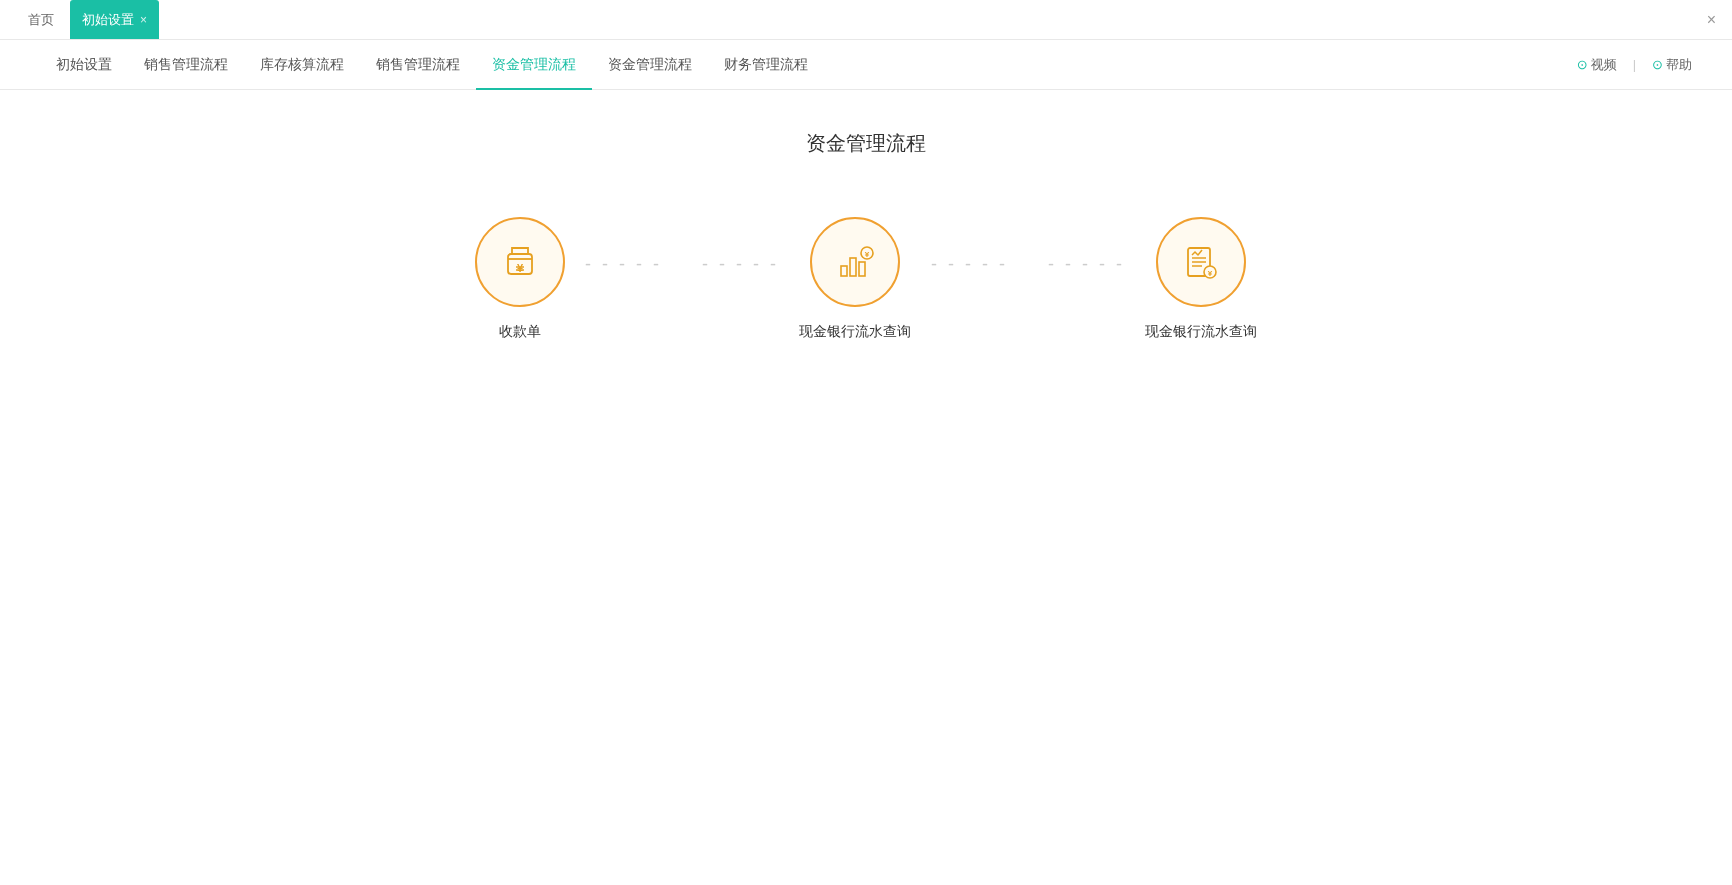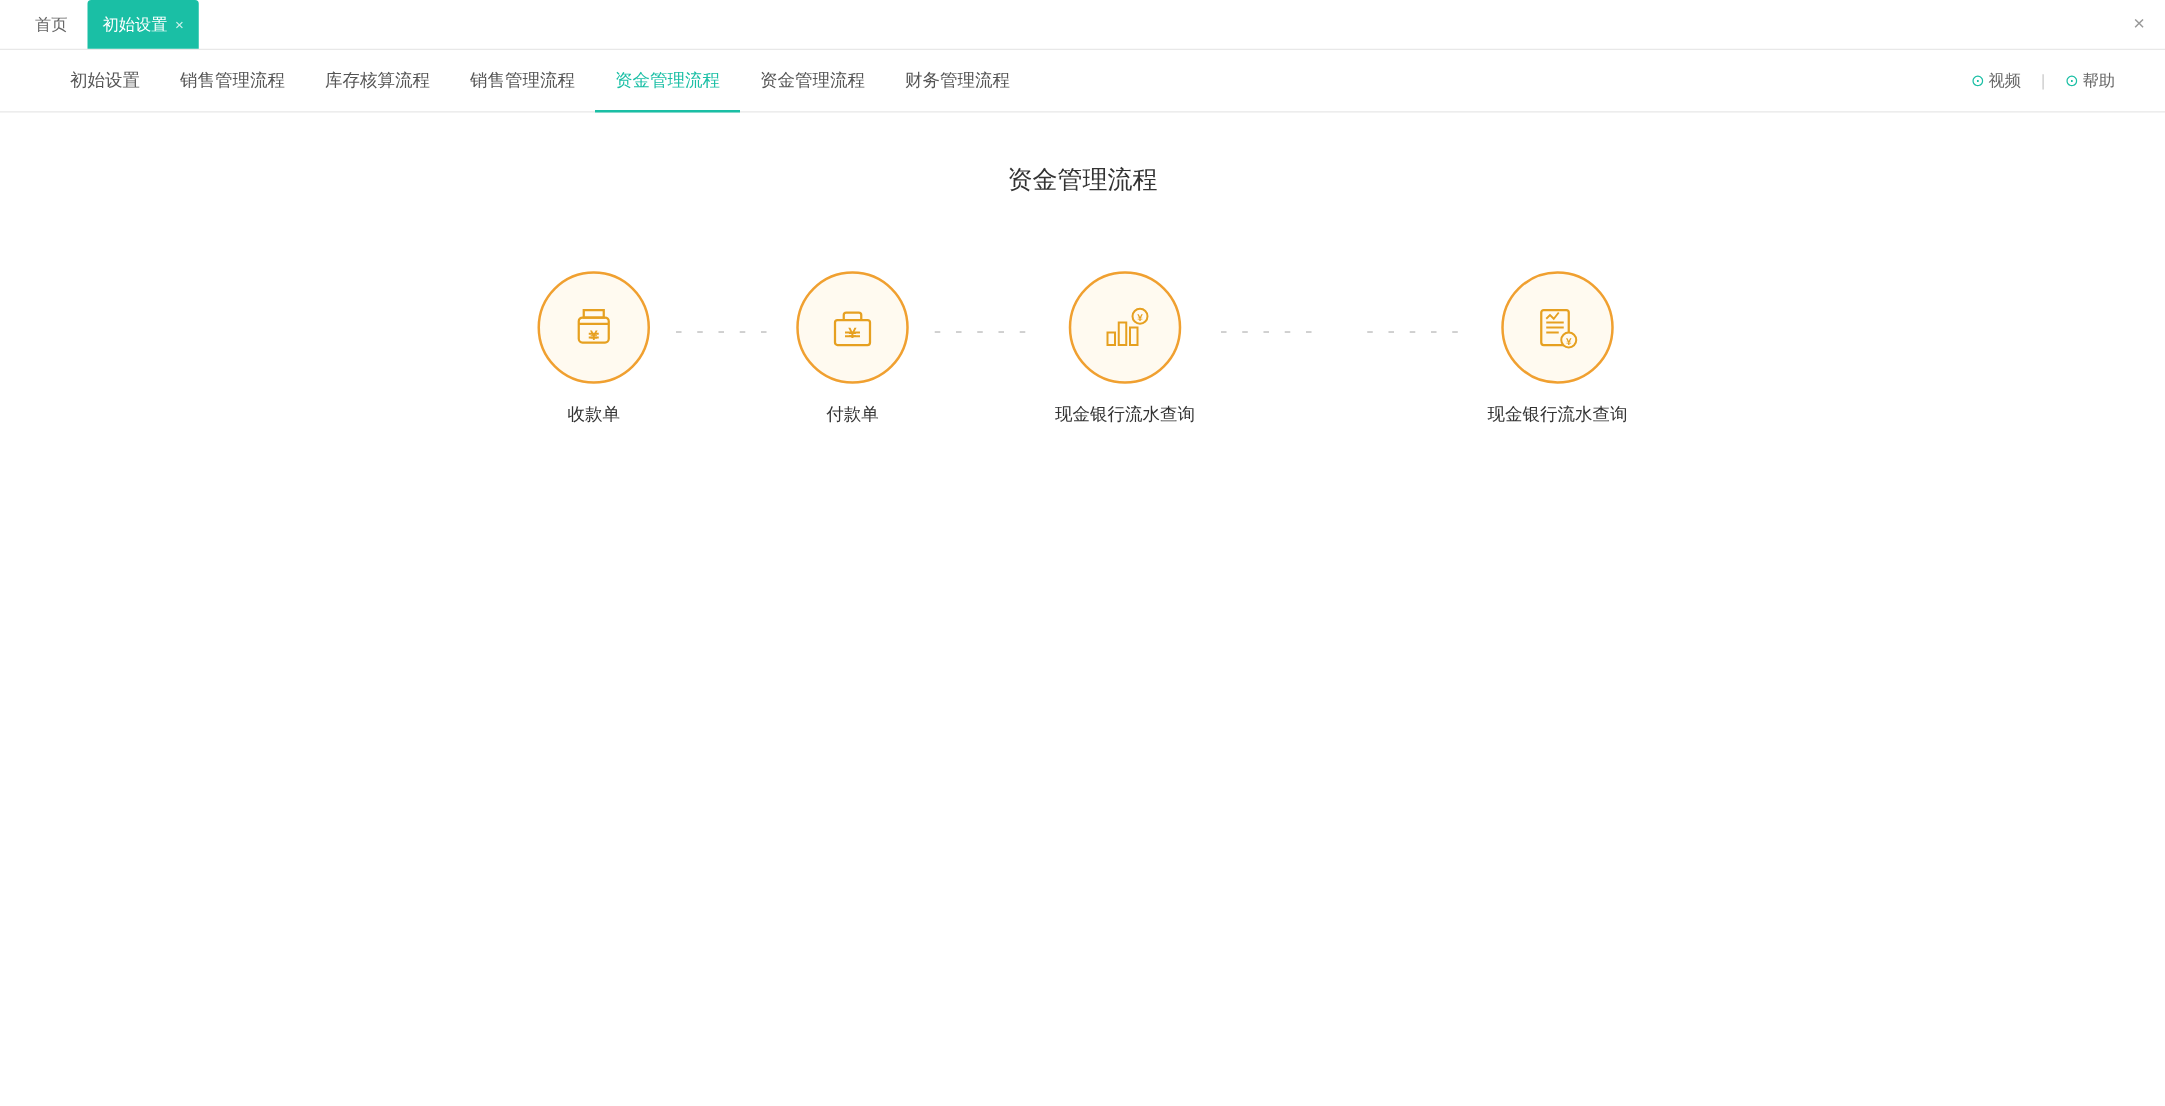--- a/index.html
+++ b/index.html
@@ -226,32 +226,20 @@
           <path d="M18 27 h8 M18 30 h8" stroke="#e6a020" stroke-width="1.5" fill="none"></path>
         </svg>
       </div>
       <span class="flow-label">收款单</span>
     </div>
 
     <div class="flow-connector">
       <span class="flow-dots">- - - - -</span>
     </div>
 
-    <div class="flow-item">
-      <div class="flow-icon-circle">
-        <svg viewBox="0 0 44 44">
-
-          <rect x="8" y="16" width="28" height="20" rx="2" ry="2" fill="none" stroke="#e6a020" stroke-width="1.8"></rect>
-          <path d="M15 16 v-4 a2 2 0 0 1 2-2 h10 a2 2 0 0 1 2 2 v4" fill="none" stroke="#e6a020" stroke-width="1.8"></path>
-          <text x="22" y="30" text-anchor="middle" font-size="12" fill="#e6a020" font-weight="bold">¥</text>
-          <path d="M16 26 h12 M16 29 h12" stroke="#e6a020" stroke-width="1.5" fill="none"></path>
-        </svg>
-      </div>
-      <span class="flow-label">付款单</span>
-    </div>
 
     <div class="flow-connector">
       <span class="flow-dots">- - - - -</span>
     </div>
 
     <div class="flow-item">
       <div class="flow-icon-circle">
         <svg viewBox="0 0 44 44">
 
           <rect x="8" y="26" width="6" height="10" fill="none" stroke="#e6a020" stroke-width="1.6"></rect>

